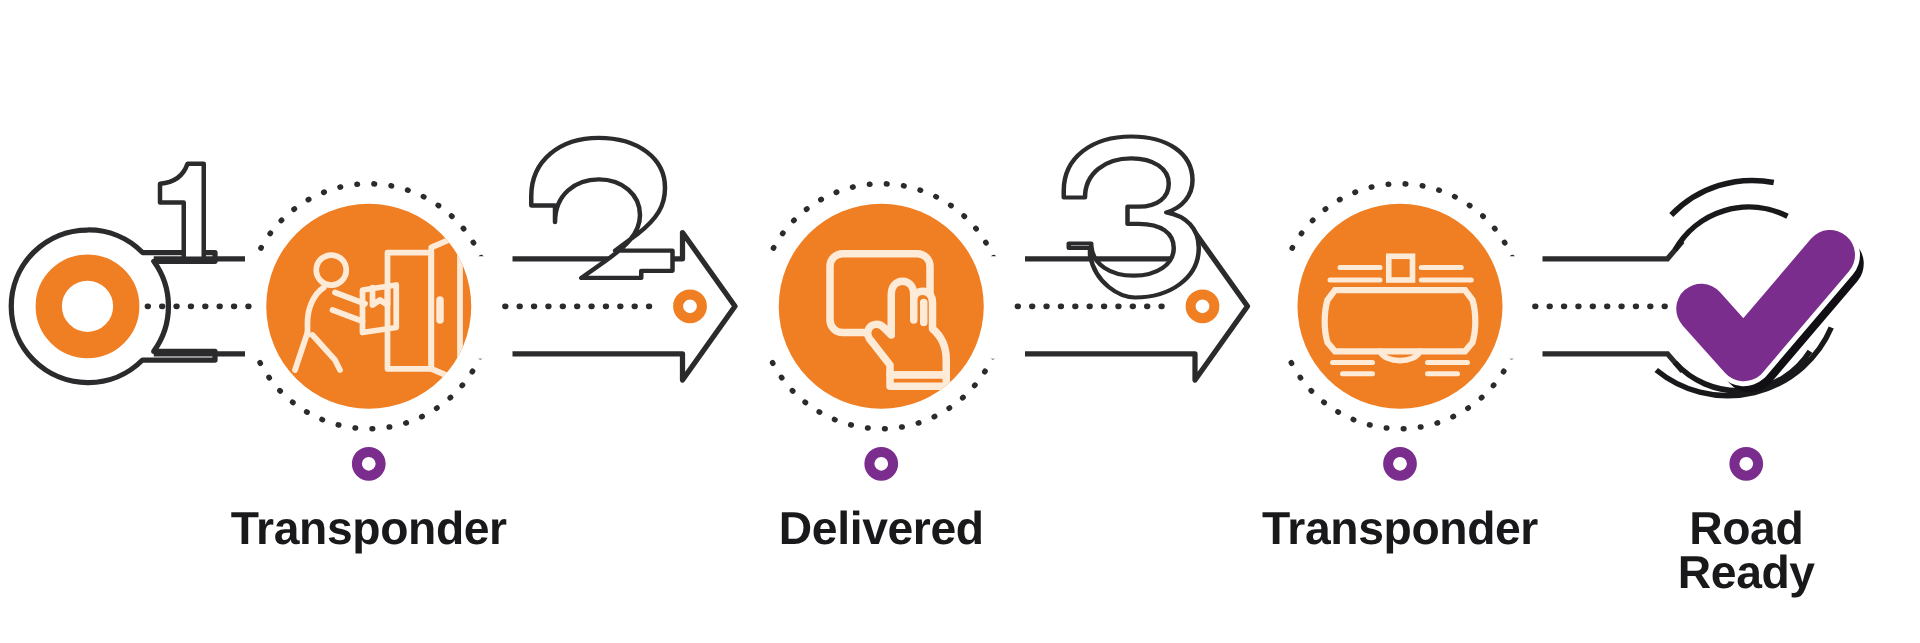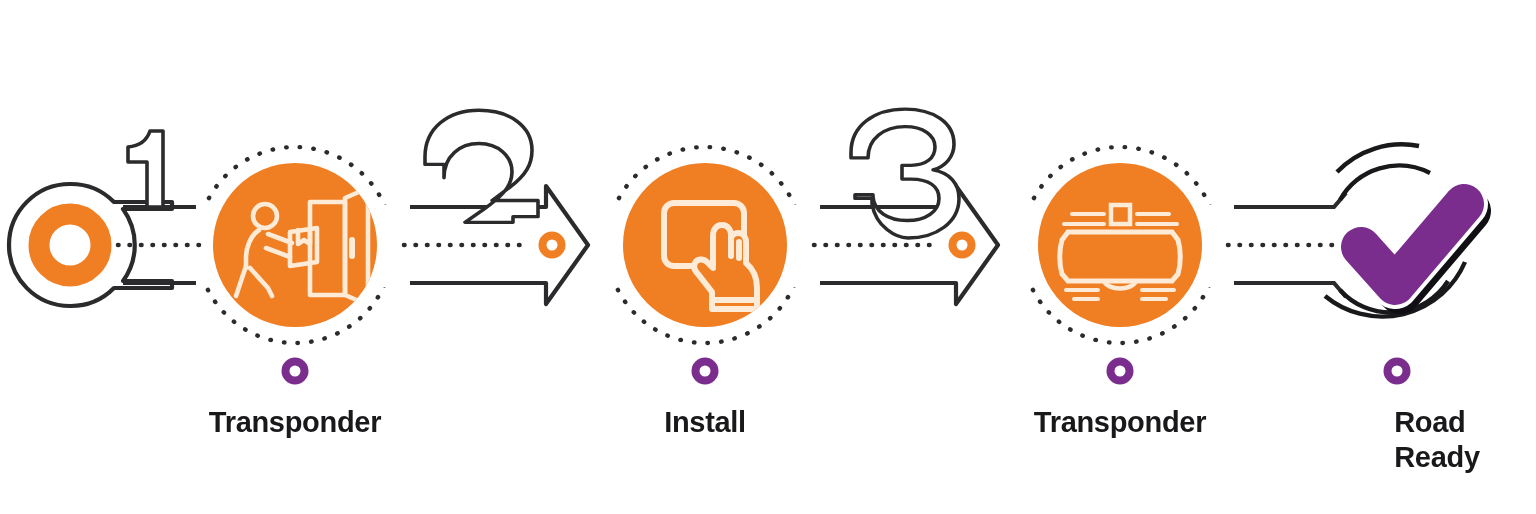--- a/index.html
+++ b/index.html
@@ -23,23 +23,24 @@
   #flow-svg {
     position: absolute;
     left: 0;
     top: 0;
     width: 1536px;
     height: 514px;
     display: block;
   }
   .step-caption {
     position: absolute;
+    text-align: center;
     font-family: "Liberation Sans", sans-serif;
     font-weight: bold;
-    font-size: 29px;
+    font-size: 37px;
     line-height: 35px;
     color: #19191b;
     letter-spacing: -0.3px;
     white-space: nowrap;
     transform: translateX(-50%);
     user-select: none;
   }
   .caption-line { display: block; }
 </style>
 </head>
@@ -286,25 +287,25 @@
       <circle cx="1397" cy="371" r="9.5" fill="none" stroke="#7B2D8E" stroke-width="8"></circle>
     </g>
 
   </svg>
 
   <div class="step-caption" style="left:295px; top:405px;">
     <span class="caption-line">Transponder</span>
   </div>
 
   <div class="step-caption" style="left:705px; top:405px;">
-    <span class="caption-line">Install</span>
+    <span class="caption-line">Delivered</span>
   </div>
 
   <div class="step-caption" style="left:1120px; top:405px;">
     <span class="caption-line">Transponder</span>
   </div>
 
-  <div class="step-caption" style="left:1397px; top:405px;margin-left:40px;">
+  <div class="step-caption" style="left:1397px; top:405px;">
     <span class="caption-line">Road</span>
     <span class="caption-line">Ready</span>
   </div>
 
 </div>
 
 </body></html>

